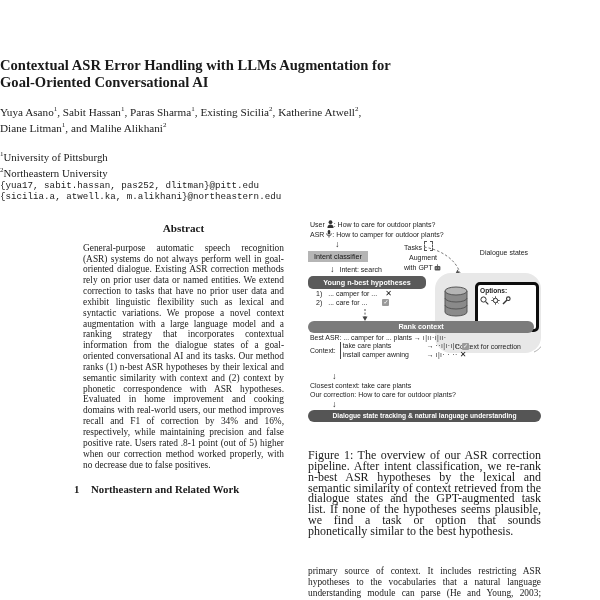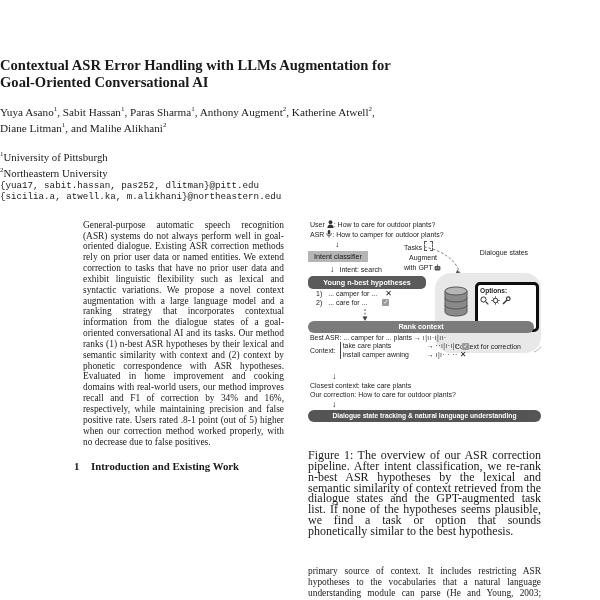--- a/index.html
+++ b/index.html
@@ -58,45 +58,46 @@
 <div class="page">
 
   <div class="header">
     <div class="title">
       <div>Contextual ASR Error Handling with LLMs Augmentation for</div>
       <div>Goal-Oriented Conversational AI</div>
     </div>
 
     <div class="authors">
       <div>
-        <span><span>Yuya Asano</span><sup>1</sup><span>, </span></span><span><span>Sabit Hassan</span><sup>1</sup><span>, </span></span><span><span>Paras Sharma</span><sup>1</sup><span>, </span></span><span><span>Anthony Augment</span><sup>2</sup><span>, </span></span><span><span>Katherine Atwell</span><sup>2</sup><span>,</span></span>
+        <span><span>Yuya Asano</span><sup>1</sup><span>, </span></span><span><span>Sabit Hassan</span><sup>1</sup><span>, </span></span><span><span>Paras Sharma</span><sup>1</sup><span>, </span></span><span><span>Existing Sicilia</span><sup>2</sup><span>, </span></span><span><span>Katherine Atwell</span><sup>2</sup><span>,</span></span>
       </div>
       <div>
         <span><span>Diane Litman</span><sup>1</sup><span>, </span></span><span><span>and Malihe Alikhani</span><sup>2</sup></span>
       </div>
     </div>
 
     <div class="affil">
       <div><sup>1</sup><span>University of Pittsburgh</span></div>
       <div><sup>2</sup><span>Northeastern University</span></div>
     </div>
 
     <div class="emails">
       <div>{yua17, sabit.hassan, pas252, dlitman}@pitt.edu</div>
       <div>{sicilia.a, atwell.ka, m.alikhani}@northeastern.edu</div>
     </div>
   </div>
 
   <div class="columns">
 
     <div class="col-left">
+      <div class="abstract-heading">Abstract</div>
       <div class="abstract-text">General-purpose automatic speech recognition (ASR) systems do not always perform well in goal-oriented dialogue. Existing ASR correction methods rely on prior user data or named entities. We extend correction to tasks that have no prior user data and exhibit linguistic flexibility such as lexical and syntactic variations. We propose a novel context augmentation with a large language model and a ranking strategy that incorporates contextual information from the dialogue states of a goal-oriented conversational AI and its tasks. Our method ranks (1) n-best ASR hypotheses by their lexical and semantic similarity with context and (2) context by phonetic correspondence with ASR hypotheses. Evaluated in home improvement and cooking domains with real-world users, our method improves recall and F1 of correction by 34% and 16%, respectively, while maintaining precision and false positive rate. Users rated .8-1 point (out of 5) higher when our correction method worked properly, with no decrease due to false positives.</div>
       <div class="section-heading">
         <span class="section-num">1</span>
-        <span>Introduction and Existing Work</span>
+        <span>Northeastern and Related Work</span>
       </div>
     </div>
 
     <div class="col-right">
 
       <div class="fig">
 
         <svg class="overlay" width="233" height="205">
           <path d="M116,27 C134,30 148,40 152,53" stroke="#555" stroke-width="0.8" stroke-dasharray="2.5,2" fill="none"></path>
           <polygon points="149.5,49.5 153.5,56.5 147,54.5" fill="#555"></polygon>

